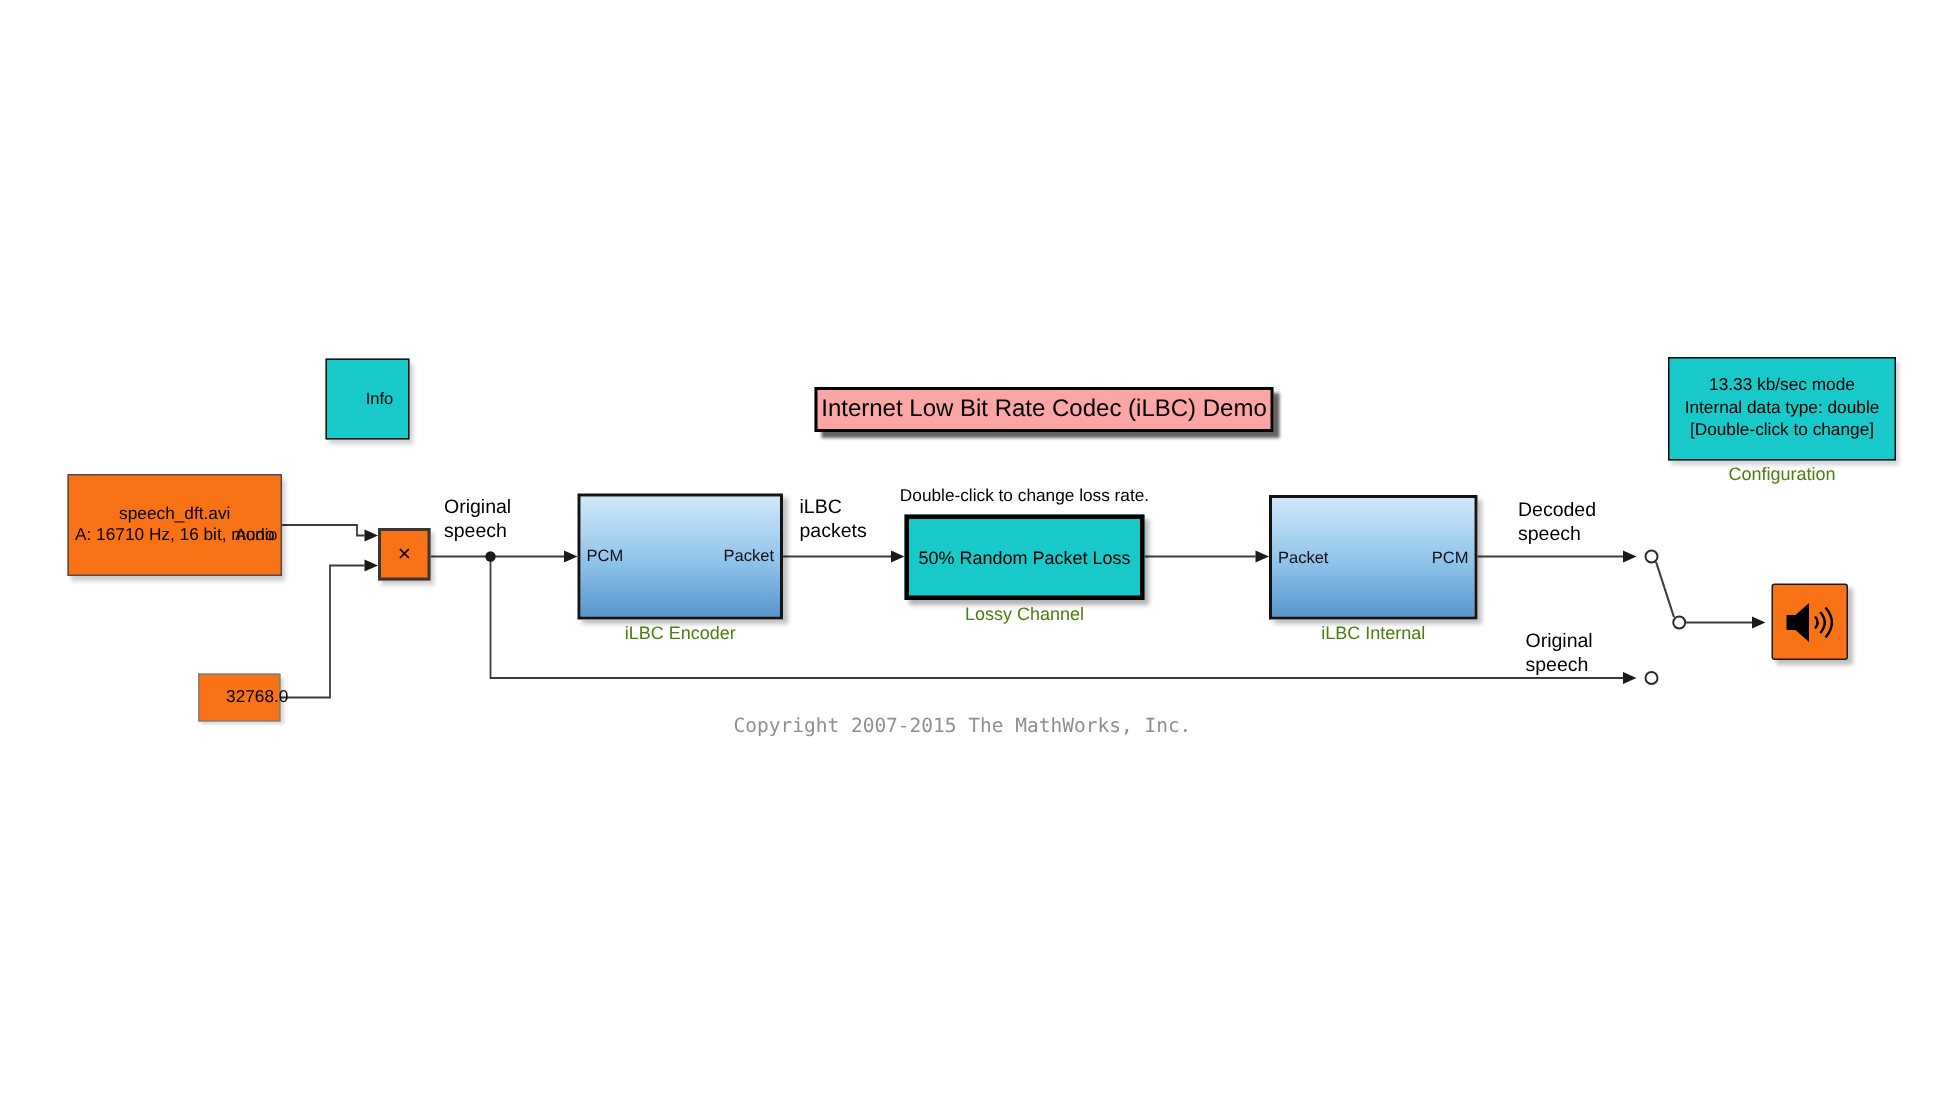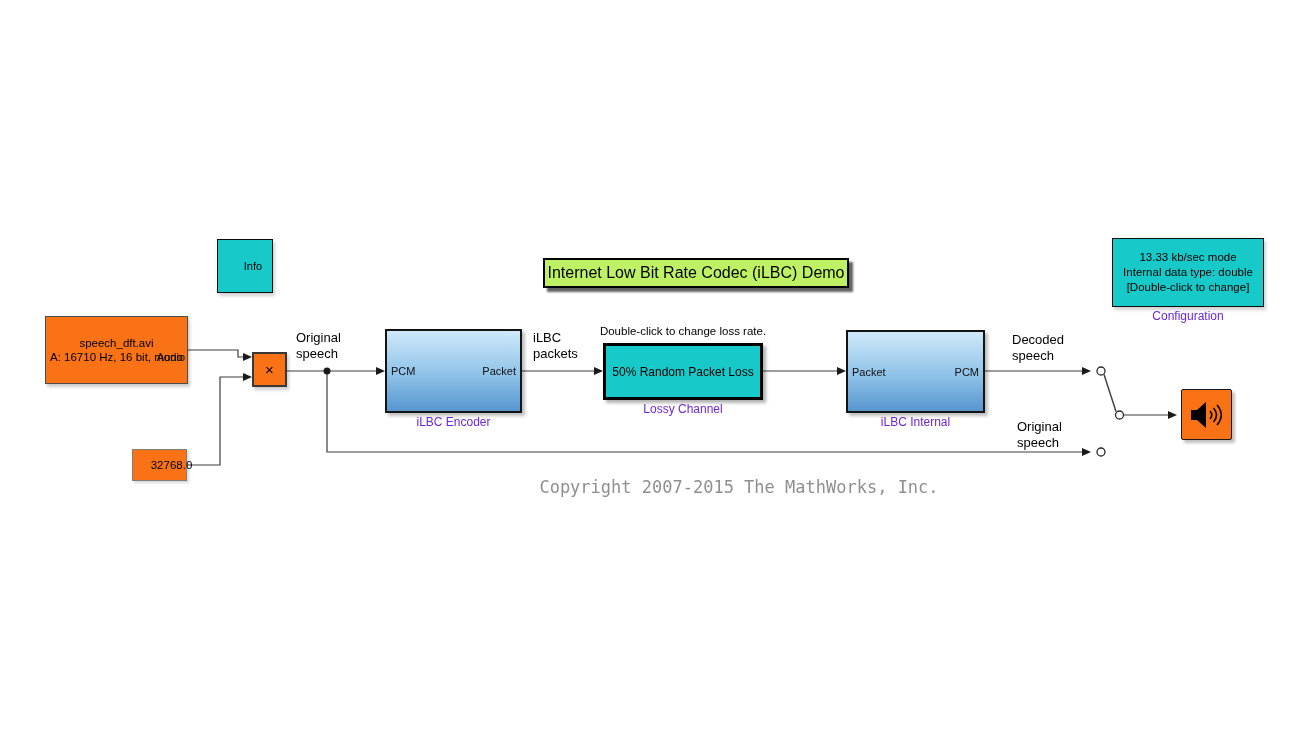--- a/index.html
+++ b/index.html
@@ -6,33 +6,33 @@
   #canvas{
     position:relative;width:1304px;height:733px;background:#ffffff;overflow:hidden;
     font-family:"Liberation Sans","DejaVu Sans",sans-serif;color:#000;
   }
   .abs{position:absolute;box-sizing:border-box;}
   .block{position:absolute;box-sizing:border-box;display:flex;align-items:center;justify-content:center;text-align:center;}
   .teal{background:#17c9c9;border:1.5px solid #0b0b0b;box-shadow:2px 3px 3px rgba(0,0,0,0.18);}
   .grad{background:linear-gradient(180deg,#cfe9fa 0%,#8ec2e8 55%,#5896d0 100%);
         border:2px solid #141414;box-shadow:3px 3px 3px rgba(0,0,0,0.25);}
   .whiteblk{background:#f97316;}
-  .blocklabel{position:absolute;text-align:center;font-size:12px;line-height:1.15;color:#6d28d9;}
+  .blocklabel{position:absolute;text-align:center;font-size:12px;line-height:1.15;color:#4d7c0f;}
   .siglabel{position:absolute;text-align:left;font-size:13px;line-height:1.2;white-space:pre-line;color:#000;}
   .port{position:absolute;top:50%;transform:translateY(-50%);font-size:11px;color:#101010;}
   .multiline{white-space:pre-line;}
   #title-box{
     position:absolute;left:543px;top:258px;width:302px;height:26px;
-    background:#bef264;border:2px solid #000;box-shadow:4px 4px 2px rgba(45,45,45,0.75);
+    background:#fca5a5;border:2px solid #000;box-shadow:4px 4px 2px rgba(45,45,45,0.75);
     display:flex;align-items:center;justify-content:center;
     font-size:16px;color:#000;
   }
   #copyright{
-    position:absolute;left:489px;top:477px;width:500px;text-align:center;
-    font-family:"DejaVu Sans Mono","Liberation Mono",monospace;font-size:17px;color:#8f8f8f;
+    position:absolute;left:489px;top:477px;width:500px;
+    font-family:"DejaVu Sans Mono","Liberation Mono",monospace;font-size:13px;color:#8f8f8f;
   }
   #loss-note{position:absolute;left:573px;top:325px;width:220px;text-align:center;font-size:11.5px;color:#000;}
   svg{display:block;}
 </style>
 </head>
 <body>
 
 <div id="canvas">
 
   <svg class="abs" style="left:0;top:0;" width="1304" height="733" viewBox="0 0 1304 733">

